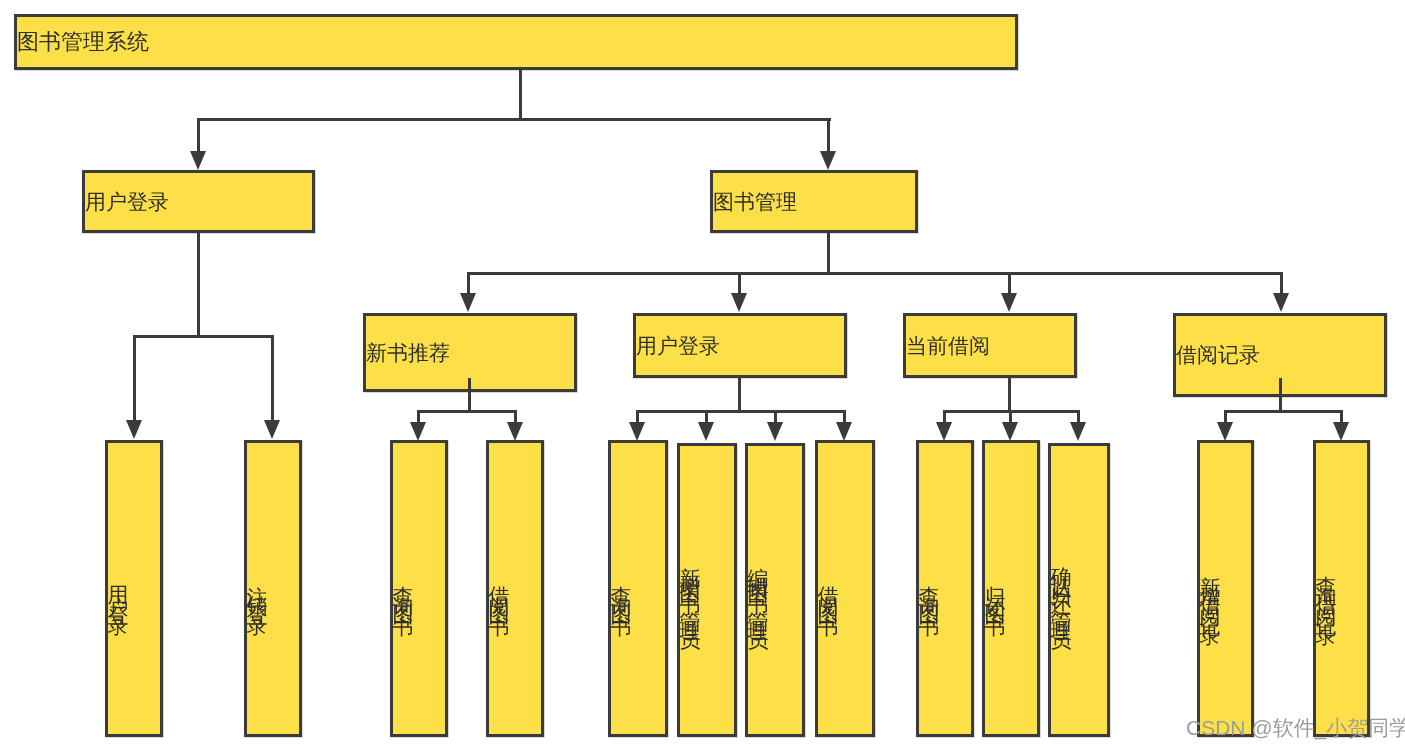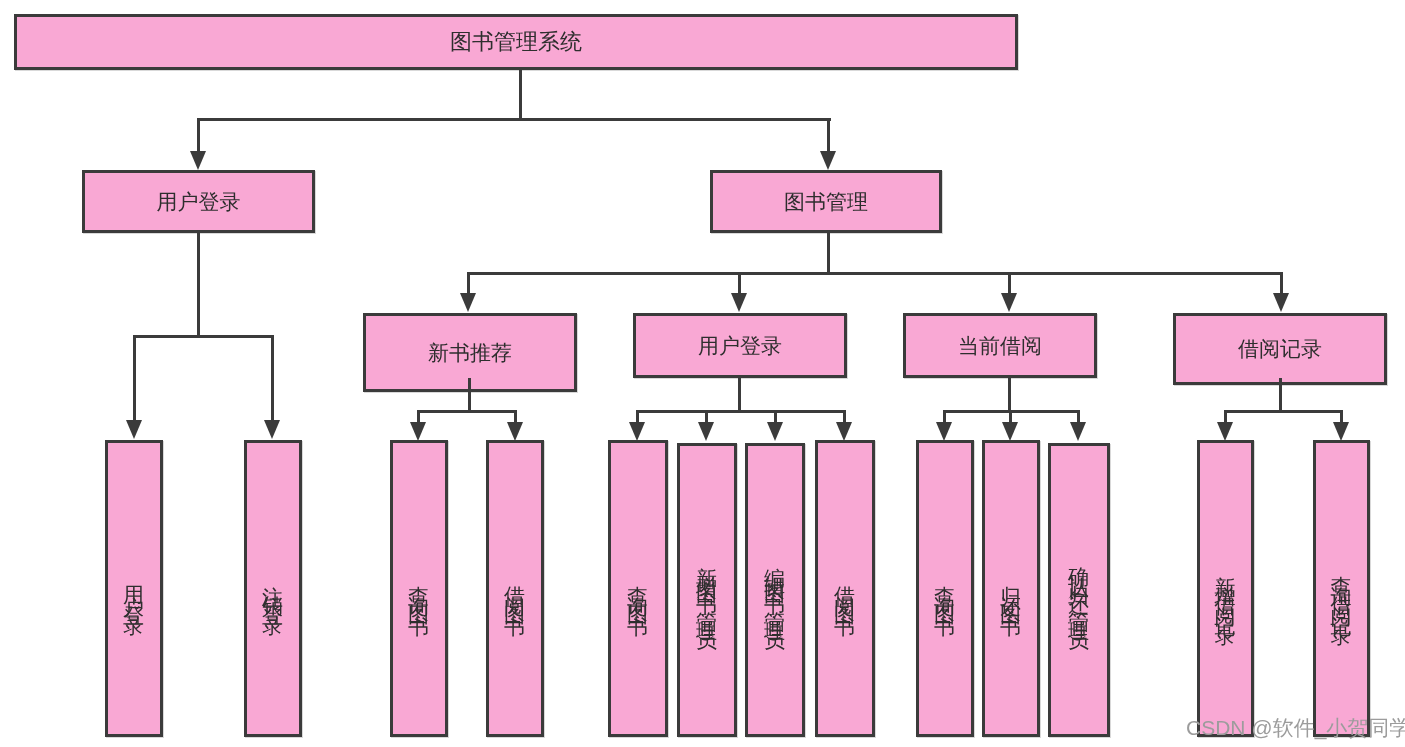--- a/index.html
+++ b/index.html
@@ -12,25 +12,24 @@
     position: relative;
     width: 1405px;
     height: 747px;
     background: #ffffff;
     overflow: hidden;
     color: #2e2e2e;
   }
   .box {
     position: absolute;
     box-sizing: border-box;
-    background: #f9a8d4;
+    background: #fde047;
     border: 3px solid #3b3b3b;
     display: flex;
     align-items: center;
-    justify-content: center;
     font-size: 21px;
     color: #2e2e2e;
     box-shadow: 1px 1px 0 rgba(0,0,0,0.15);
   }
   .box.root { font-size: 22px; }
   .vbox span {
     writing-mode: vertical-rl;
     text-orientation: mixed;
     letter-spacing: 10px;
     line-height: 1;
@@ -76,21 +75,21 @@
   <div class="vline" style="left:519px; top:70px; height:48px;"></div>
   <div class="hline" style="left:197px; top:118px; width:634px;"></div>
   <div class="vline" style="left:197px; top:118px; height:36px;"></div>
   <div class="arrow" style="left:190px; top:151px;"></div>
   <div class="vline" style="left:827px; top:118px; height:36px;"></div>
   <div class="arrow" style="left:820px; top:151px;"></div>
 
   <div class="box" style="left:82px; top:170px; width:233px; height:63px;">
     <span>用户登录</span>
   </div>
-  <div class="box" style="left:710px; top:170px; width:232px; height:63px;">
+  <div class="box" style="left:710px; top:170px; width:208px; height:63px;">
     <span>图书管理</span>
   </div>
 
   <div class="vline" style="left:197px; top:233px; height:102px;"></div>
   <div class="hline" style="left:133px; top:335px; width:141px;"></div>
   <div class="vline" style="left:133px; top:335px; height:87px;"></div>
   <div class="arrow" style="left:126px; top:420px;"></div>
   <div class="vline" style="left:271px; top:335px; height:87px;"></div>
   <div class="arrow" style="left:264px; top:420px;"></div>
 
@@ -104,24 +103,24 @@
   <div class="arrow" style="left:1001px; top:293px;"></div>
   <div class="vline" style="left:1280px; top:272px; height:22px;"></div>
   <div class="arrow" style="left:1273px; top:293px;"></div>
 
   <div class="box" style="left:363px; top:313px; width:214px; height:79px;">
     <span>新书推荐</span>
   </div>
   <div class="box" style="left:633px; top:313px; width:214px; height:65px;">
     <span>用户登录</span>
   </div>
-  <div class="box" style="left:903px; top:313px; width:194px; height:65px;">
+  <div class="box" style="left:903px; top:313px; width:174px; height:65px;">
     <span>当前借阅</span>
   </div>
-  <div class="box" style="left:1173px; top:313px; width:214px; height:72px;">
+  <div class="box" style="left:1173px; top:313px; width:214px; height:84px;">
     <span>借阅记录</span>
   </div>
 
   <div class="vline" style="left:468px; top:378px; height:32px;"></div>
   <div class="hline" style="left:417px; top:410px; width:100px;"></div>
   <div class="vline" style="left:417px; top:410px; height:14px;"></div>
   <div class="arrow" style="left:410px; top:422px;"></div>
   <div class="vline" style="left:514px; top:410px; height:14px;"></div>
   <div class="arrow" style="left:507px; top:422px;"></div>
 

